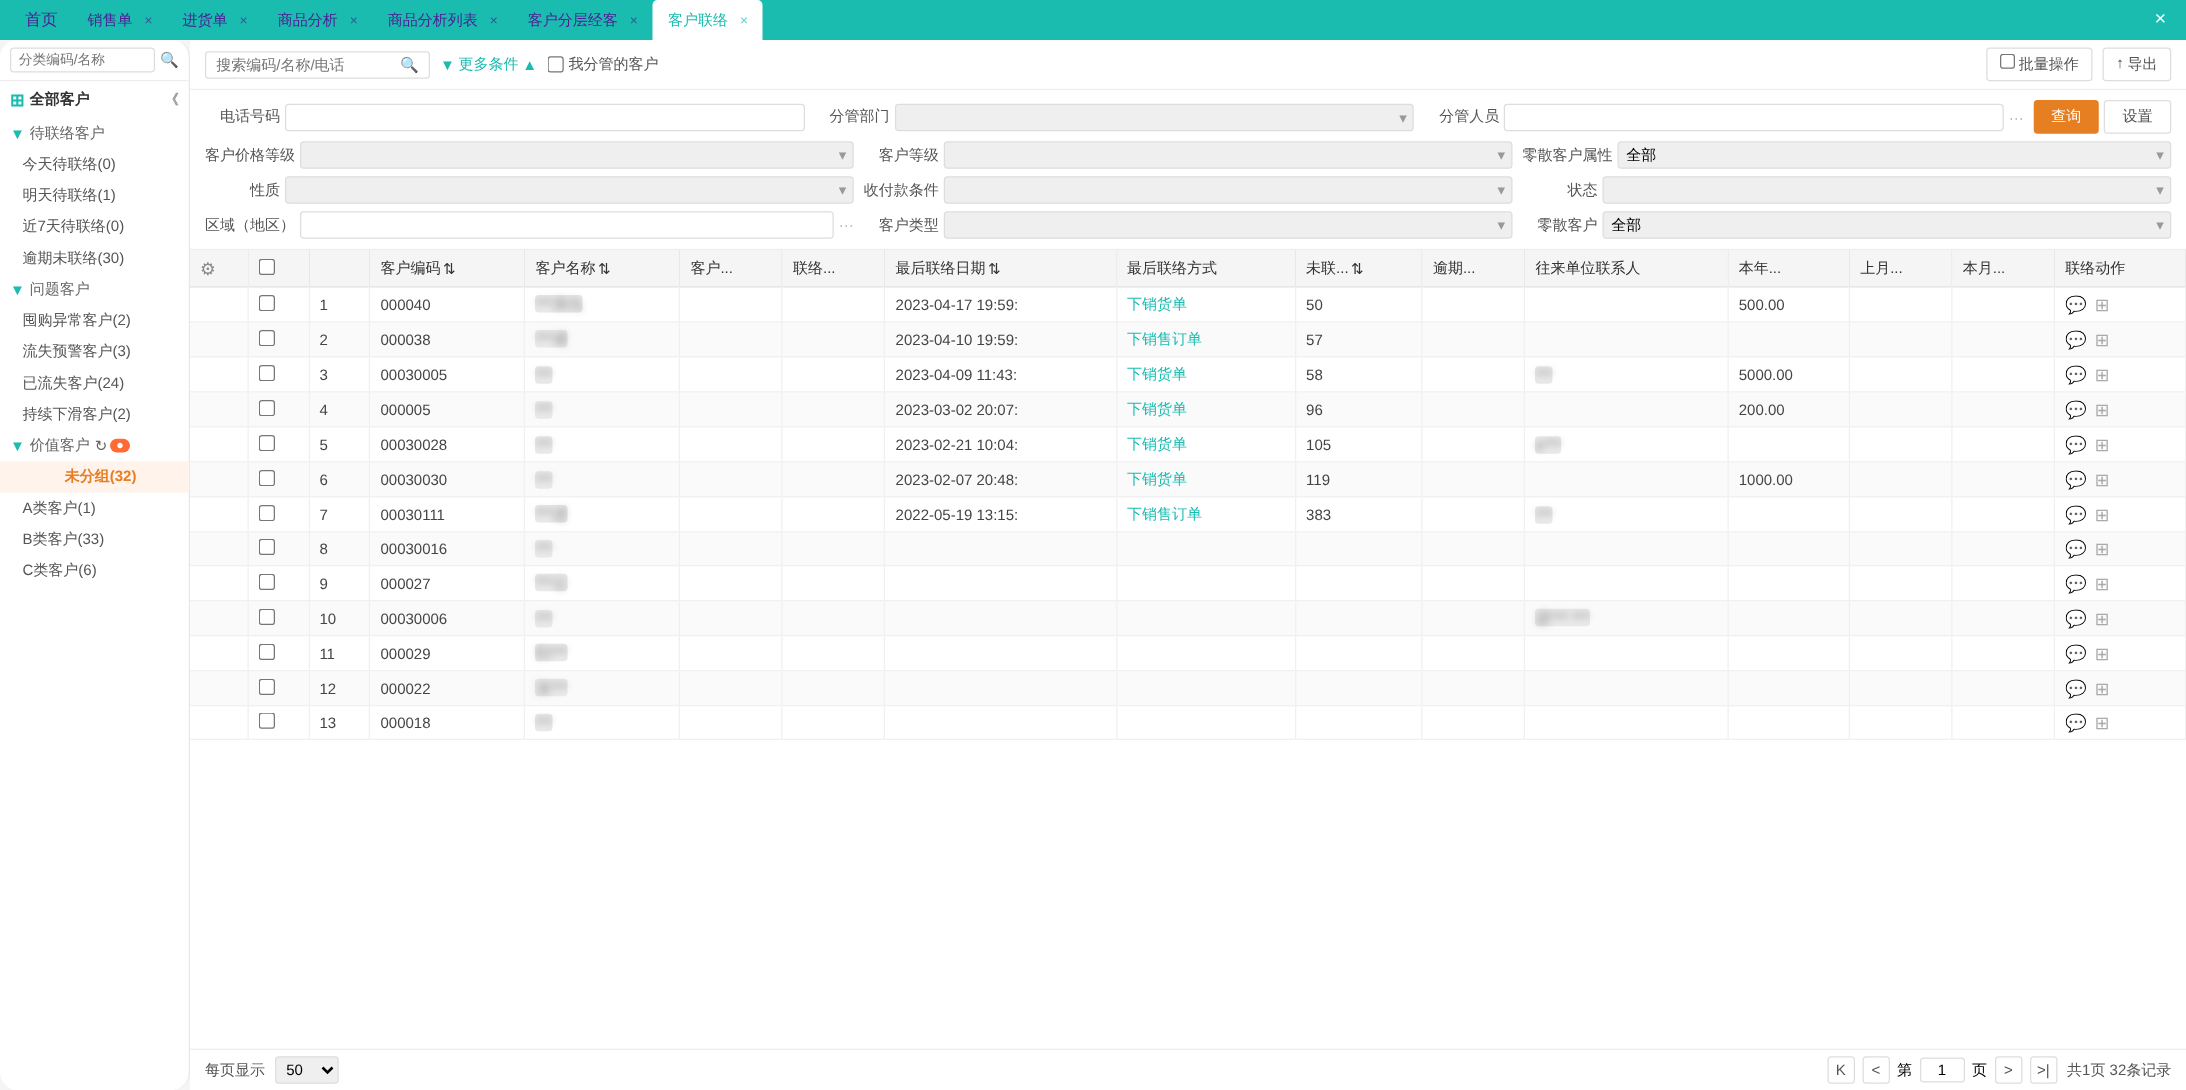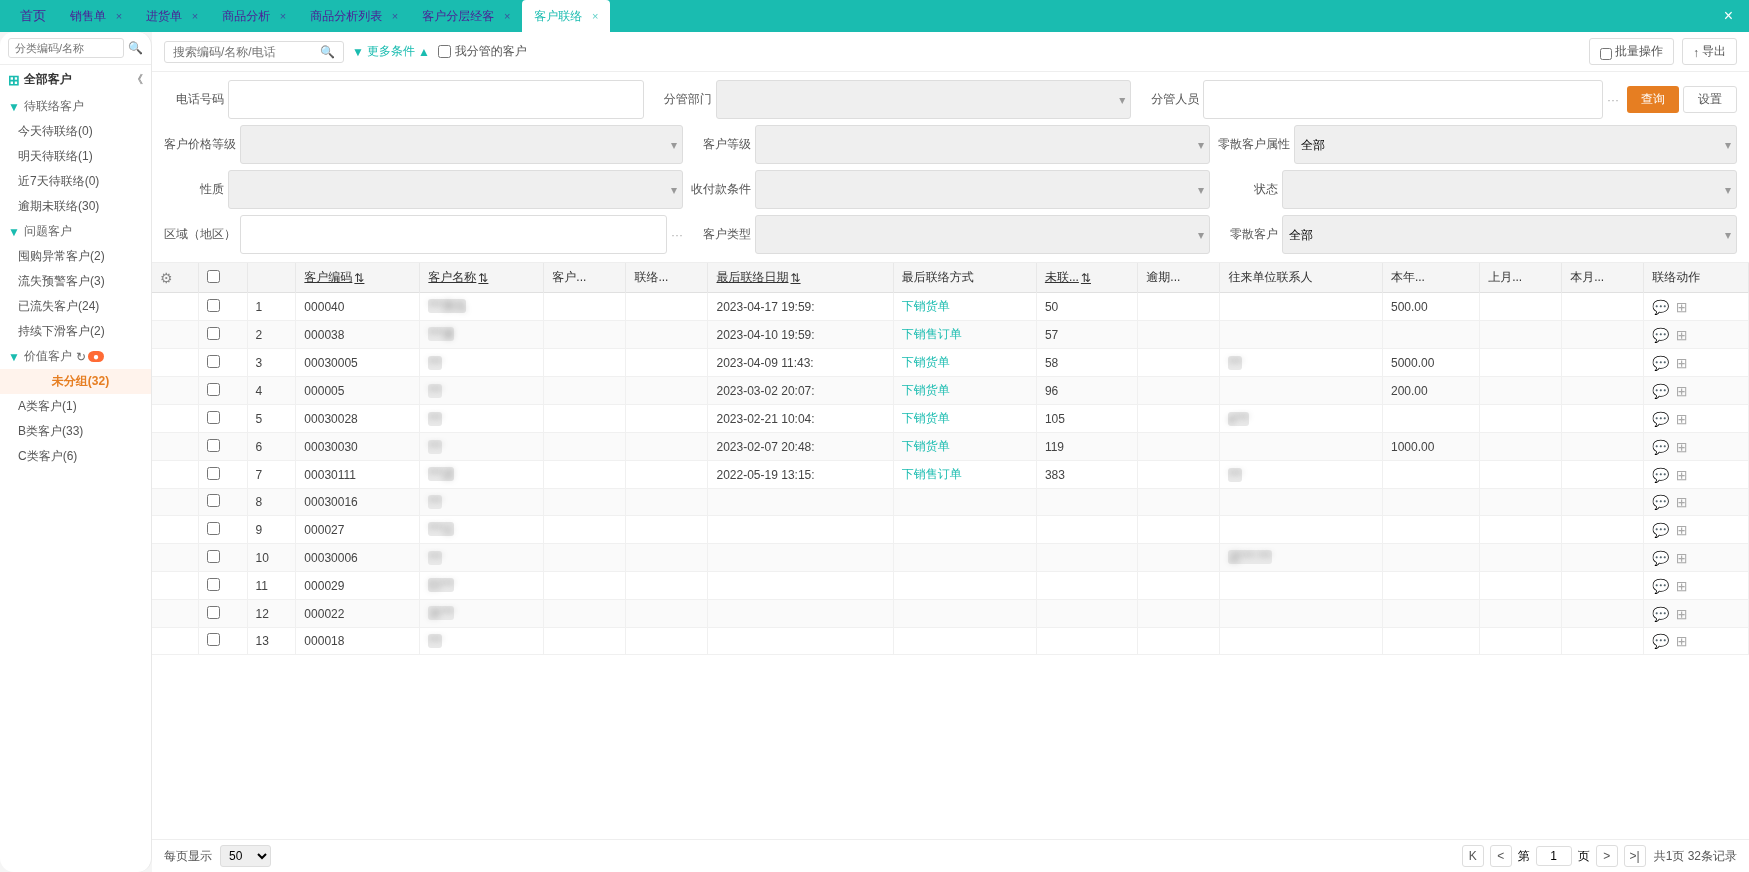--- a/index.html
+++ b/index.html
@@ -156,21 +156,21 @@
     .filter-spacer { flex: 1; }
     .filter-action-btn {
       padding: 4px 10px;
       border: 1px solid #ddd;
       border-radius: 3px;
       background: #fff;
       cursor: pointer;
       font-size: 12px;
       color: #555;
       display: flex;
-      align-items: flex-end;
+      align-items: flex-start;
       gap: 3px;
     }
 
     
     .advanced-filter {
       background: #fff;
       border-bottom: 1px solid #eee;
       padding: 8px 12px;
     }
     .filter-row {
@@ -194,21 +194,21 @@
       min-width: 60px;
       text-align: right;
     }
     .filter-field input, .filter-field select {
       border: 1px solid #ddd;
       border-radius: 3px;
       padding: 3px 6px;
       font-size: 12px;
       outline: none;
       flex: 1;
-      height: 39px;
+      height: 22px;
     }
     .filter-field .select-wrapper {
       flex: 1;
       position: relative;
       display: flex;
       align-items: center;
     }
     .filter-field .select-wrapper select {
       width: 100%;
       appearance: none;
@@ -266,21 +266,21 @@
       text-align: left;
       white-space: nowrap;
       border-right: 1px solid #e8e8e8;
       color: #333;
       font-weight: normal;
       position: sticky;
       top: 0;
       background: #f5f5f5;
       z-index: 1;
     }
-    thead th.sortable { cursor: pointer; text-decoration: underline; }
+    thead th.sortable { cursor: pointer; }
     thead th .col-header { display: flex; align-items: center; gap: 2px; }
     tbody tr { border-bottom: 1px solid #f0f0f0; }
     tbody td {
       padding: 5px 8px;
       border-right: 1px solid #f0f0f0;
       white-space: nowrap;
       color: #444;
     }
     .link-text { color: #1abcb0; cursor: pointer; text-decoration: none; }
     .action-icons { display: flex; gap: 6px; align-items: center; }

